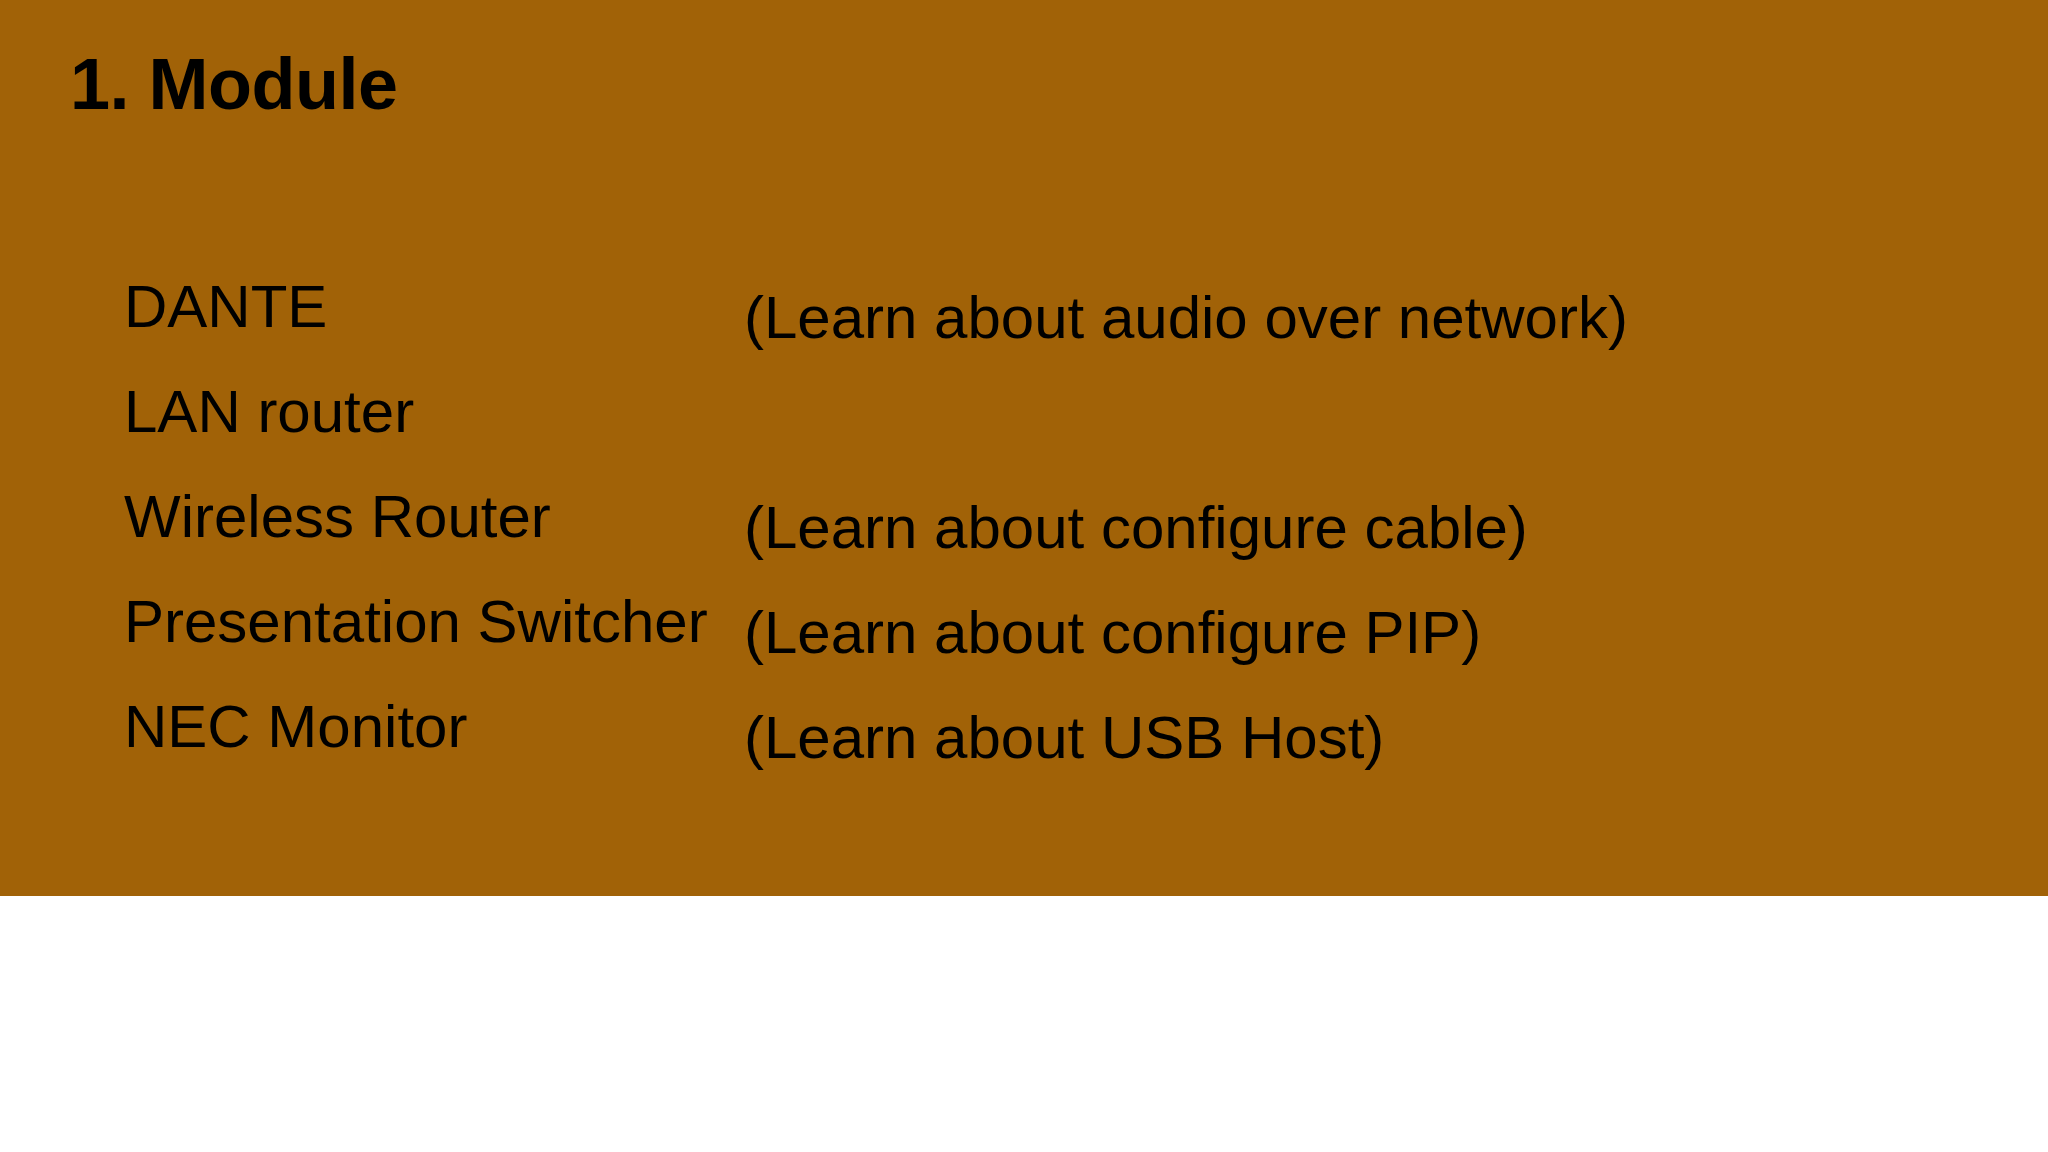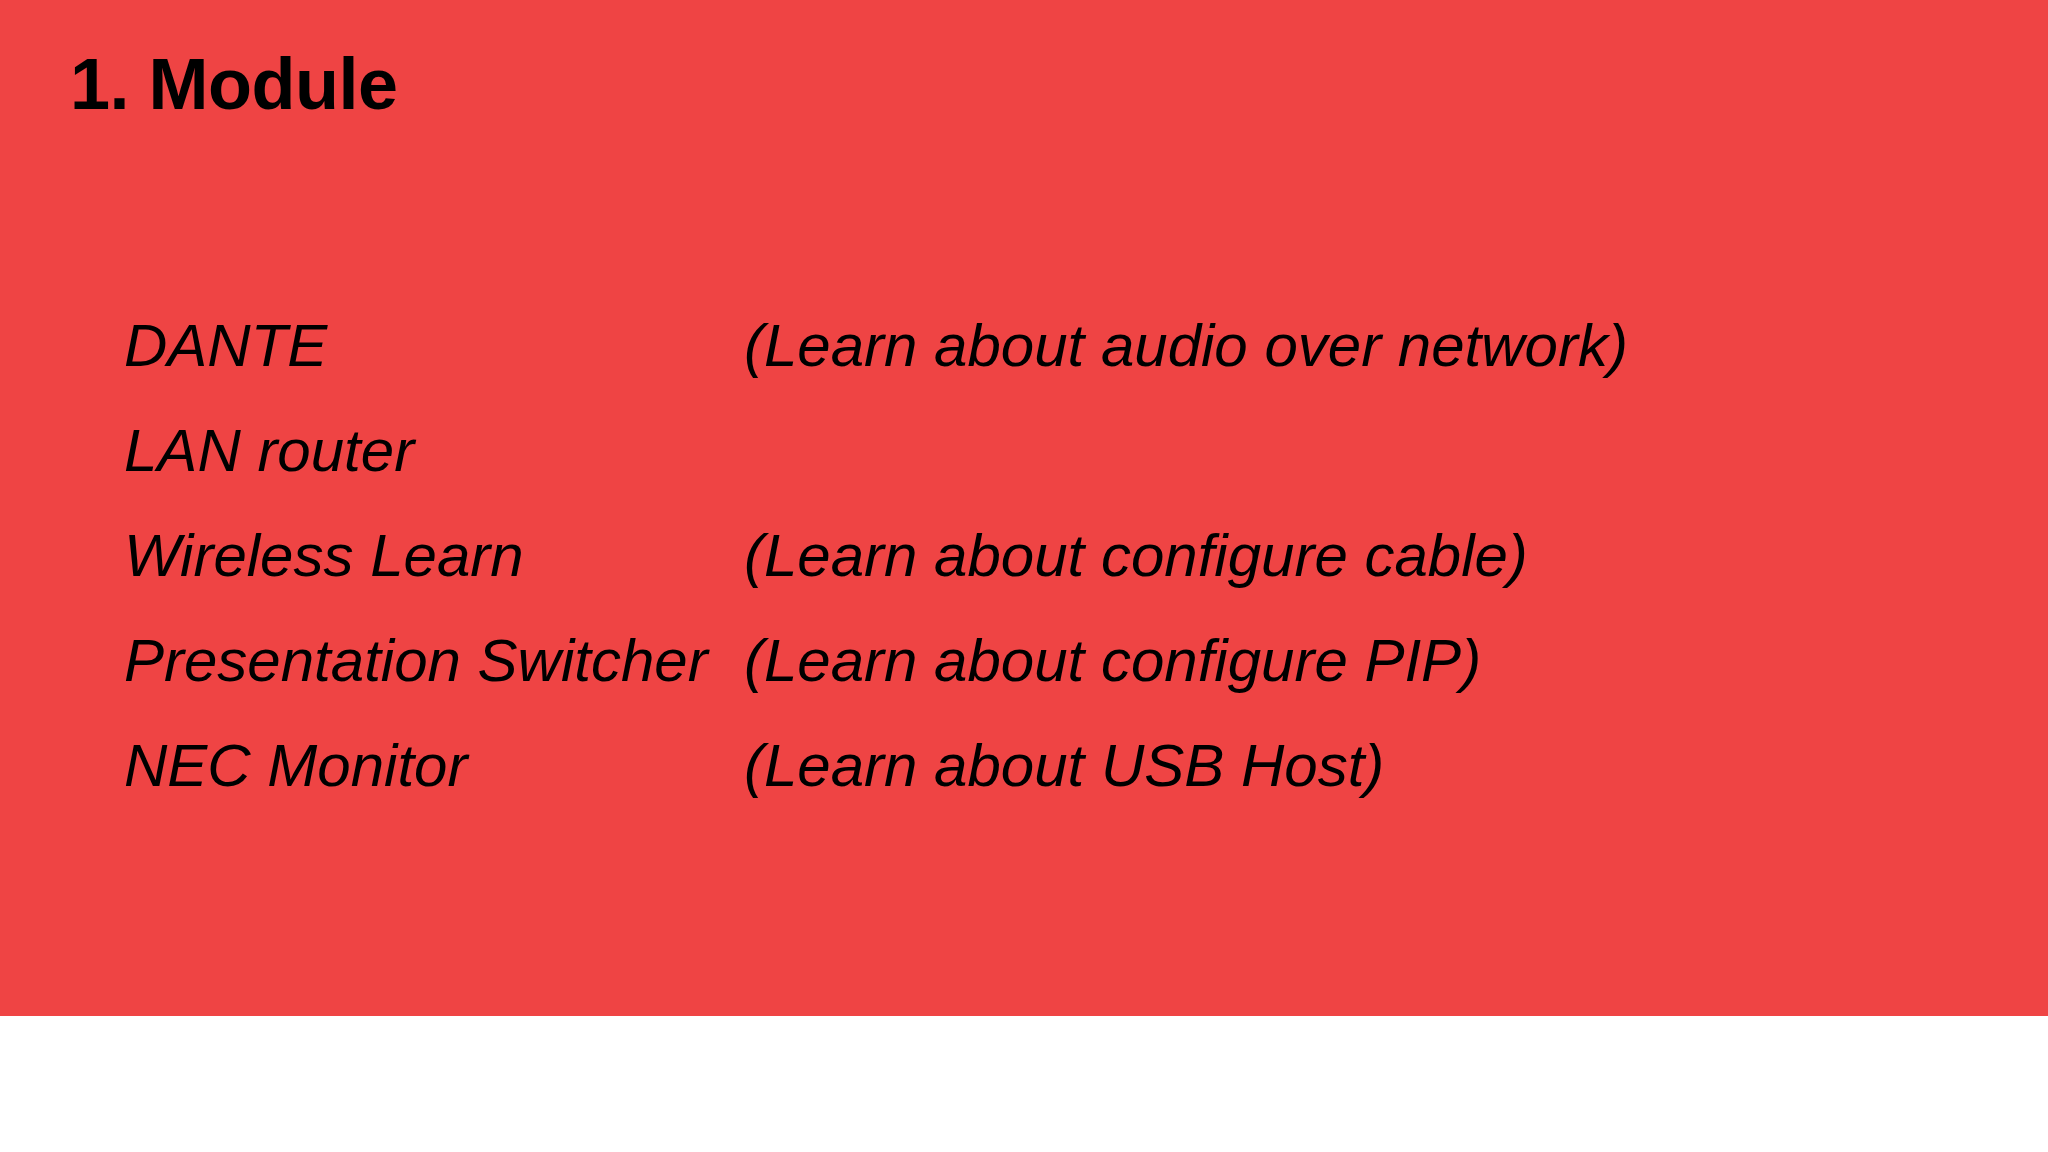--- a/index.html
+++ b/index.html
@@ -11,45 +11,44 @@
     width: 2048px;
     height: 1152px;
     overflow: hidden;
     font-family: "Liberation Sans", "DejaVu Sans", sans-serif;
     color: #000000;
     -webkit-font-smoothing: antialiased;
   }
   .slide {
     position: relative;
     width: 2048px;
-    height: 1016px;
-    background: #ef4444;
+    height: 896px;
+    background: #a16207;
   }
   .slide-title {
     position: absolute;
     left: 70px;
     top: 48px;
     font-size: 72px;
     line-height: 1;
     font-weight: bold;
     letter-spacing: -0.5px;
     color: #000000;
     white-space: nowrap;
   }
   .module-list {
     position: absolute;
     left: 124px;
     top: 274px;
     width: 1800px;
   }
   .module-row {
     display: flex;
-    align-items: flex-end;
+    align-items: flex-start;
     height: 105px;
-    font-style: italic;
   }
   .module-row .item-name {
     width: 620px;
     flex: 0 0 620px;
     font-size: 60px;
     line-height: 66px;
     font-weight: normal;
     color: #000000;
     white-space: nowrap;
   }
@@ -76,21 +75,21 @@
       <span class="item-name">DANTE</span>
       <span class="item-note">(Learn about audio over network)</span>
     </div>
 
     <div class="module-row">
       <span class="item-name">LAN router</span>
     </div>
 
 
     <div class="module-row">
-      <span class="item-name">Wireless Learn</span>
+      <span class="item-name">Wireless Router</span>
       <span class="item-note">(Learn about configure cable)</span>
     </div>
 
     <div class="module-row">
       <span class="item-name">Presentation Switcher</span>
       <span class="item-note">(Learn about configure PIP)</span>
     </div>
 
     <div class="module-row">
       <span class="item-name">NEC Monitor</span>

